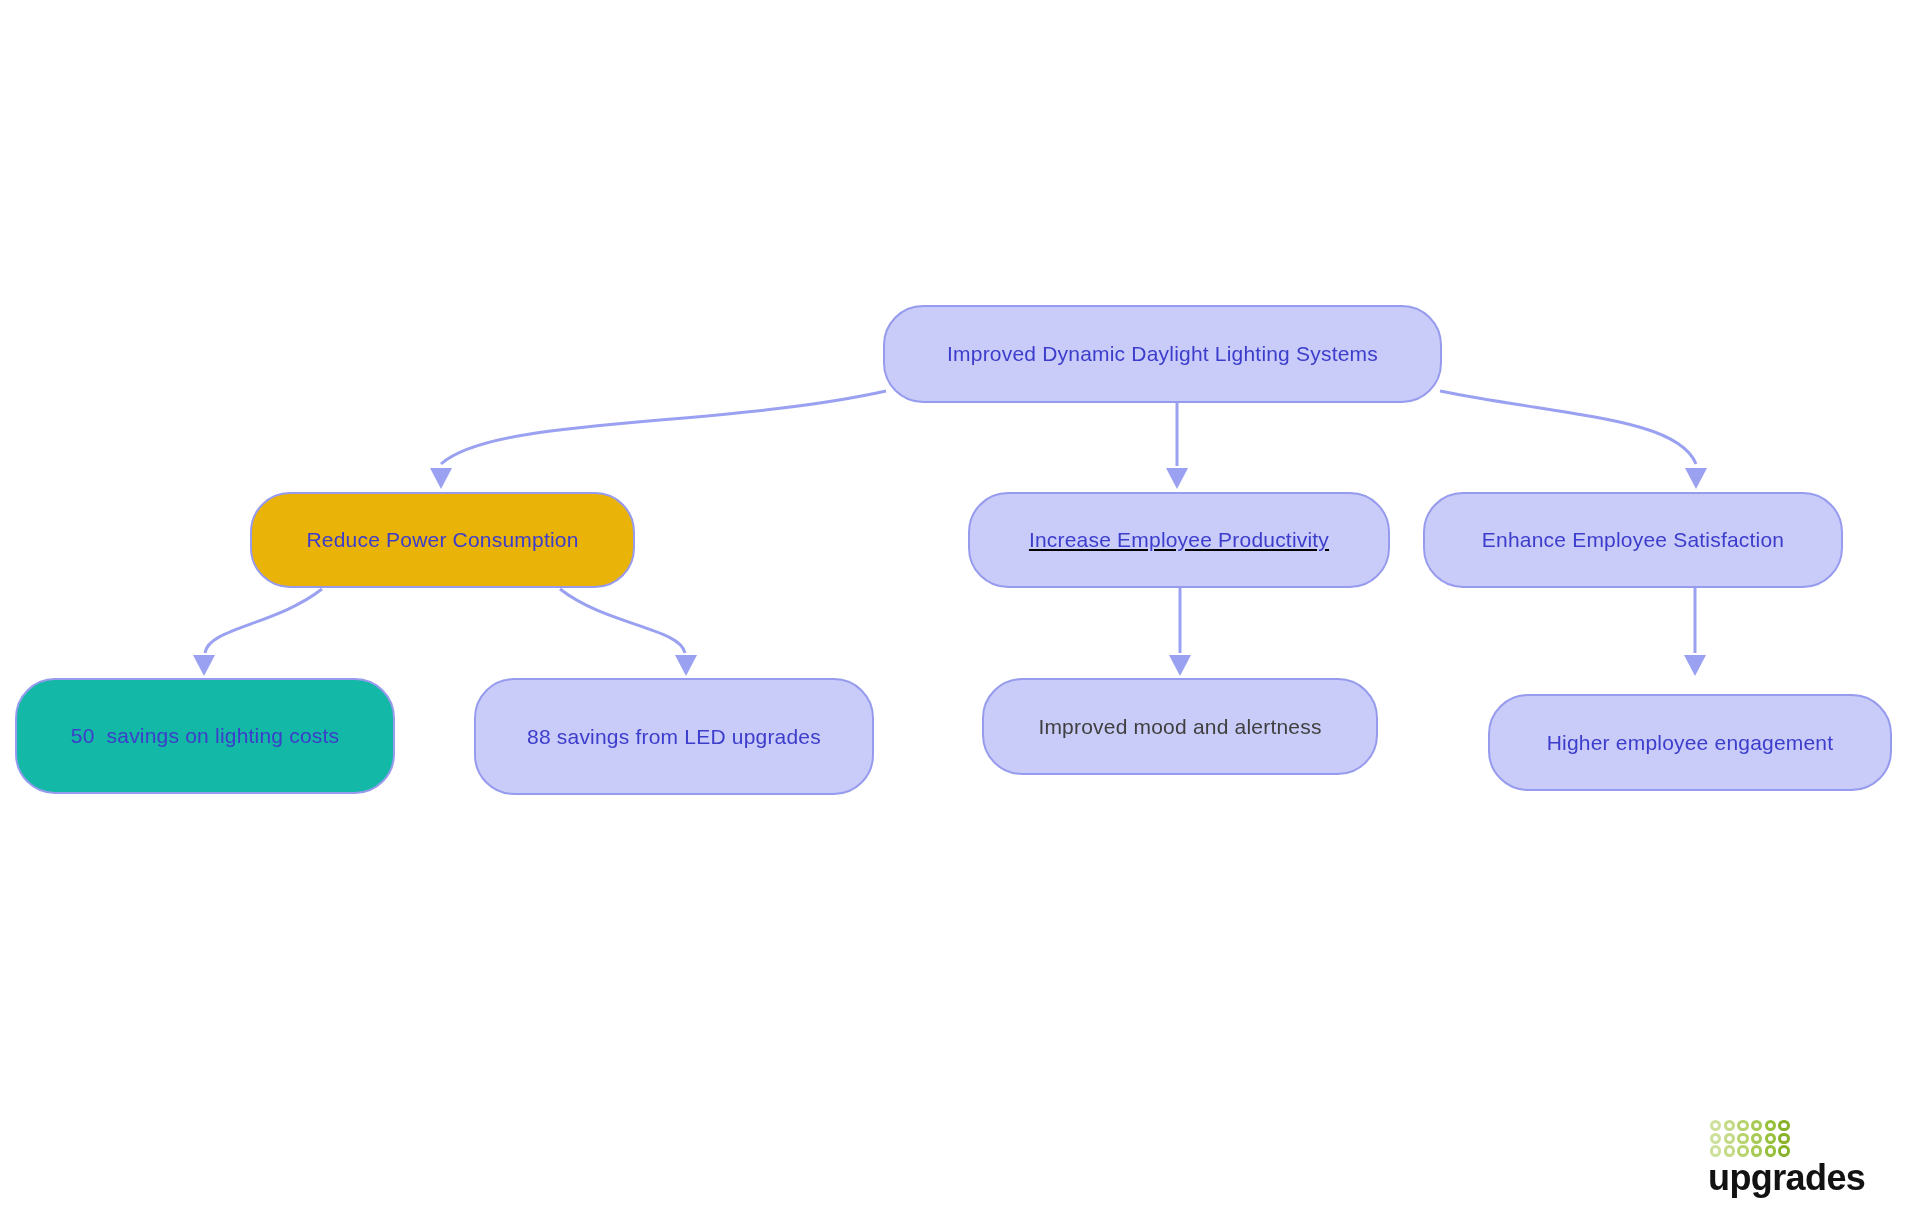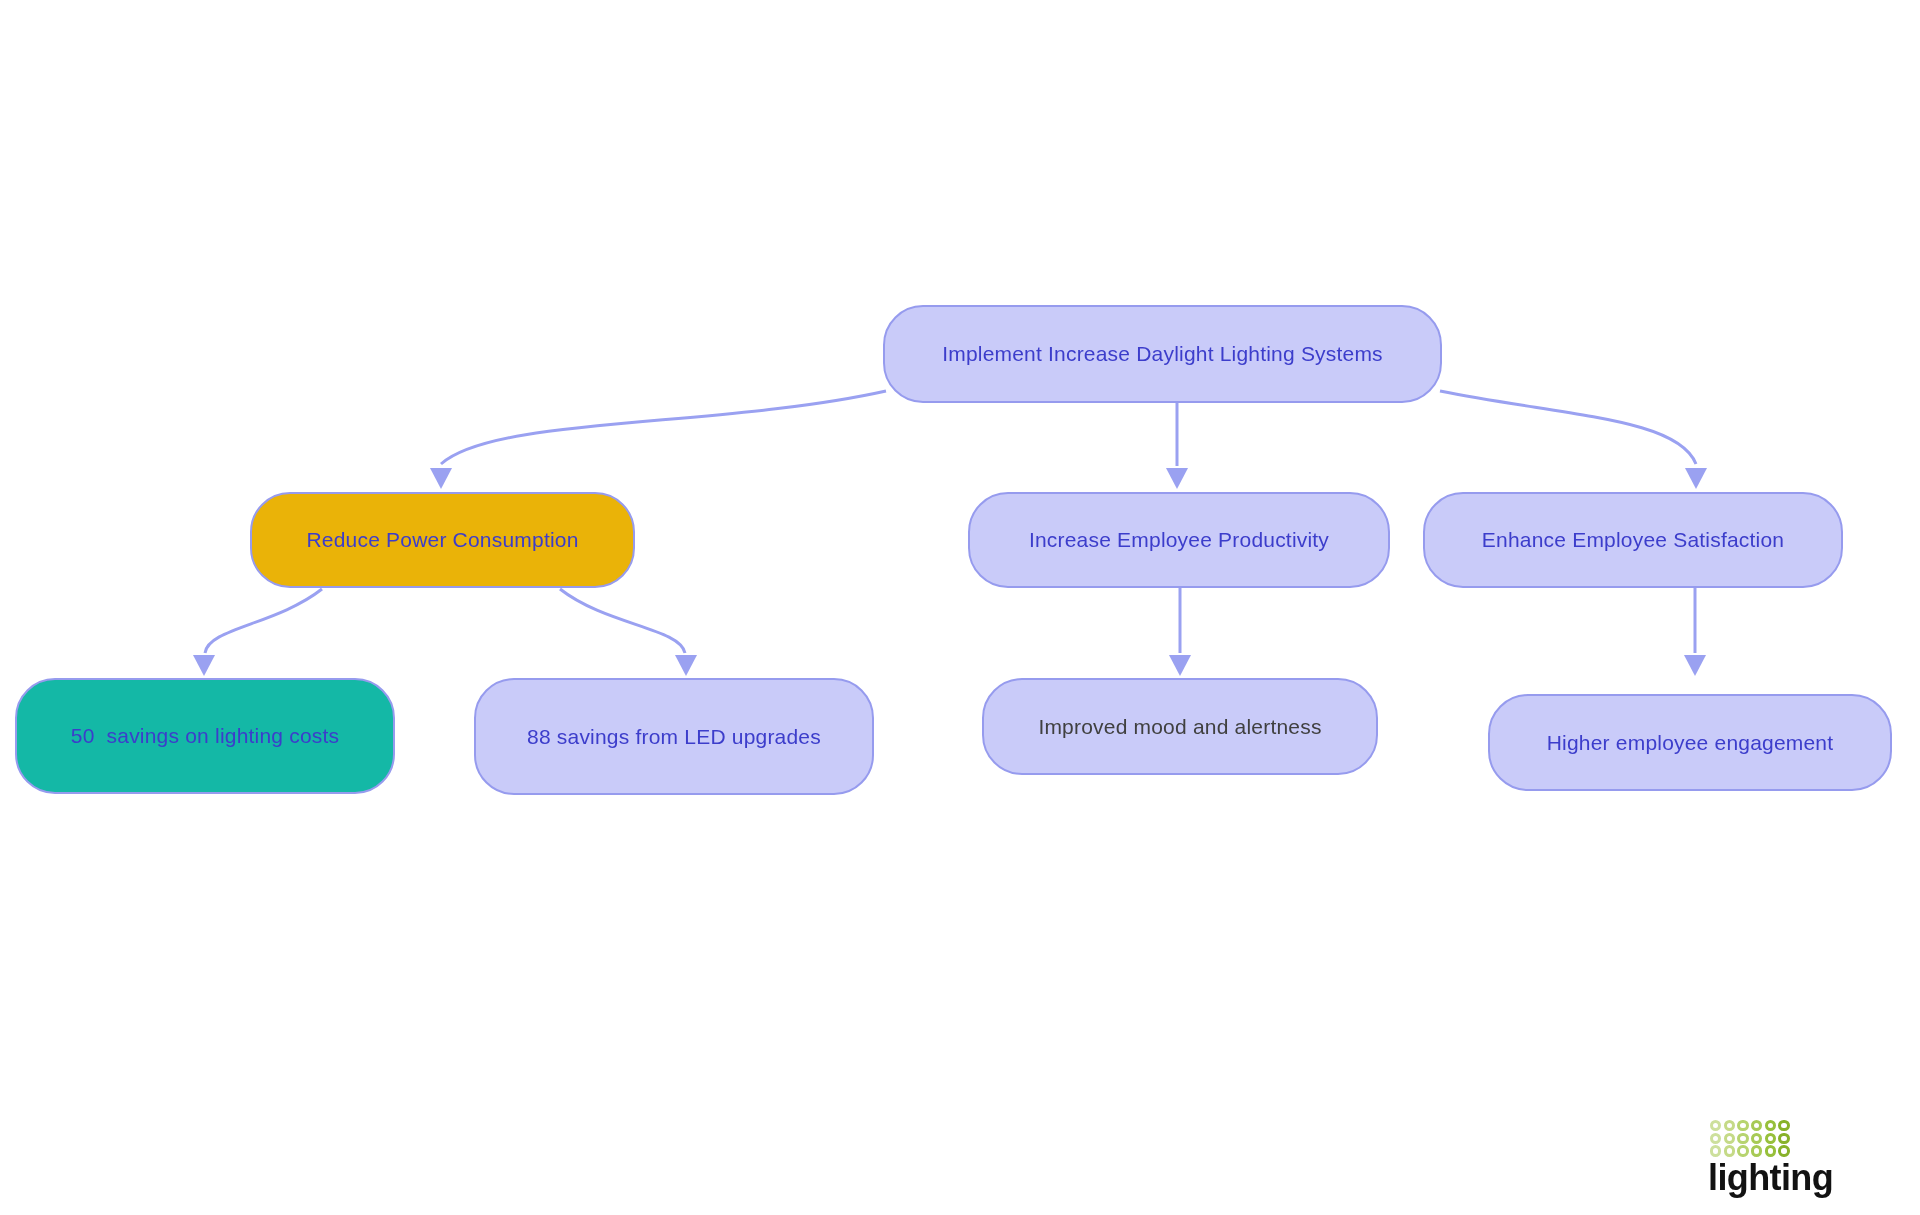--- a/index.html
+++ b/index.html
@@ -79,26 +79,26 @@
       <path d="M 560 589 C 606 625, 680 628, 685 653" fill="none" stroke="#9aa1f1" stroke-width="3"></path>
       <polygon points="675,655 697,655 686,676" fill="#9aa1f1"></polygon>
       <path d="M 1180 588 L 1180 653" fill="none" stroke="#9aa1f1" stroke-width="3"></path>
       <polygon points="1169,655 1191,655 1180,676" fill="#9aa1f1"></polygon>
       <path d="M 1695 588 L 1695 653" fill="none" stroke="#9aa1f1" stroke-width="3"></path>
       <polygon points="1684,655 1706,655 1695,676" fill="#9aa1f1"></polygon>
     </svg>
 
   <div id="nodes">
       <div class="flow-node" style="left: 883px; top: 305px; width: 559px; height: 98px; background: rgb(201, 203, 249); border: 2px solid rgb(150, 155, 238);">
-        <span class="label" style="color: rgb(60, 61, 203);">Implement Increase Daylight Lighting Systems</span>
+        <span class="label" style="color: rgb(60, 61, 203);">Improved Dynamic Daylight Lighting Systems</span>
       </div>
       <div class="flow-node" style="left: 250px; top: 492px; width: 385px; height: 96px; background: #eab308; border: 2px solid rgb(150, 155, 238);">
         <span class="label" style="color: rgb(60, 61, 203);">Reduce Power Consumption</span>
       </div>
-      <div class="flow-node" style="left: 968px; top: 492px; width: 422px; height: 96px; background: rgb(201, 203, 249); border: 2px solid rgb(150, 155, 238);">
+      <div class="flow-node" style="left: 968px; top: 492px; width: 422px; height: 96px; background: rgb(201, 203, 249); border: 2px solid rgb(150, 155, 238); text-decoration: underline;">
         <span class="label" style="color: rgb(60, 61, 203);">Increase Employee Productivity</span>
       </div>
       <div class="flow-node" style="left: 1423px; top: 492px; width: 420px; height: 96px; background: rgb(201, 203, 249); border: 2px solid rgb(150, 155, 238);">
         <span class="label" style="color: rgb(60, 61, 203);">Enhance Employee Satisfaction</span>
       </div>
       <div class="flow-node" style="left: 15px; top: 678px; width: 380px; height: 116px; background: #14b8a6; border: 2px solid rgb(150, 155, 238);">
         <span class="label" style="color: rgb(60, 61, 203);">50  savings on lighting costs</span>
       </div>
       <div class="flow-node" style="left: 474px; top: 678px; width: 400px; height: 117px; background: rgb(201, 203, 249); border: 2px solid rgb(150, 155, 238);">
         <span class="label" style="color: rgb(60, 61, 203);">88 savings from LED upgrades</span>
@@ -125,15 +125,15 @@
         <div class="logo-dot" style="border-color: rgb(167, 202, 85);"></div>
         <div class="logo-dot" style="border-color: rgb(151, 192, 59);"></div>
         <div class="logo-dot" style="border-color: rgb(136, 178, 42);"></div>
         <div class="logo-dot" style="border-color: rgb(205, 224, 156);"></div>
         <div class="logo-dot" style="border-color: rgb(197, 218, 135);"></div>
         <div class="logo-dot" style="border-color: rgb(183, 212, 111);"></div>
         <div class="logo-dot" style="border-color: rgb(167, 202, 85);"></div>
         <div class="logo-dot" style="border-color: rgb(151, 192, 59);"></div>
         <div class="logo-dot" style="border-color: rgb(136, 178, 42);"></div>
       </div>
-    <div id="logo-brand" style="color: rgb(18, 18, 18);">lighting</div>
+    <div id="logo-brand" style="color: rgb(18, 18, 18);">upgrades</div>
   </div>
 </div>
 
 </body></html>

